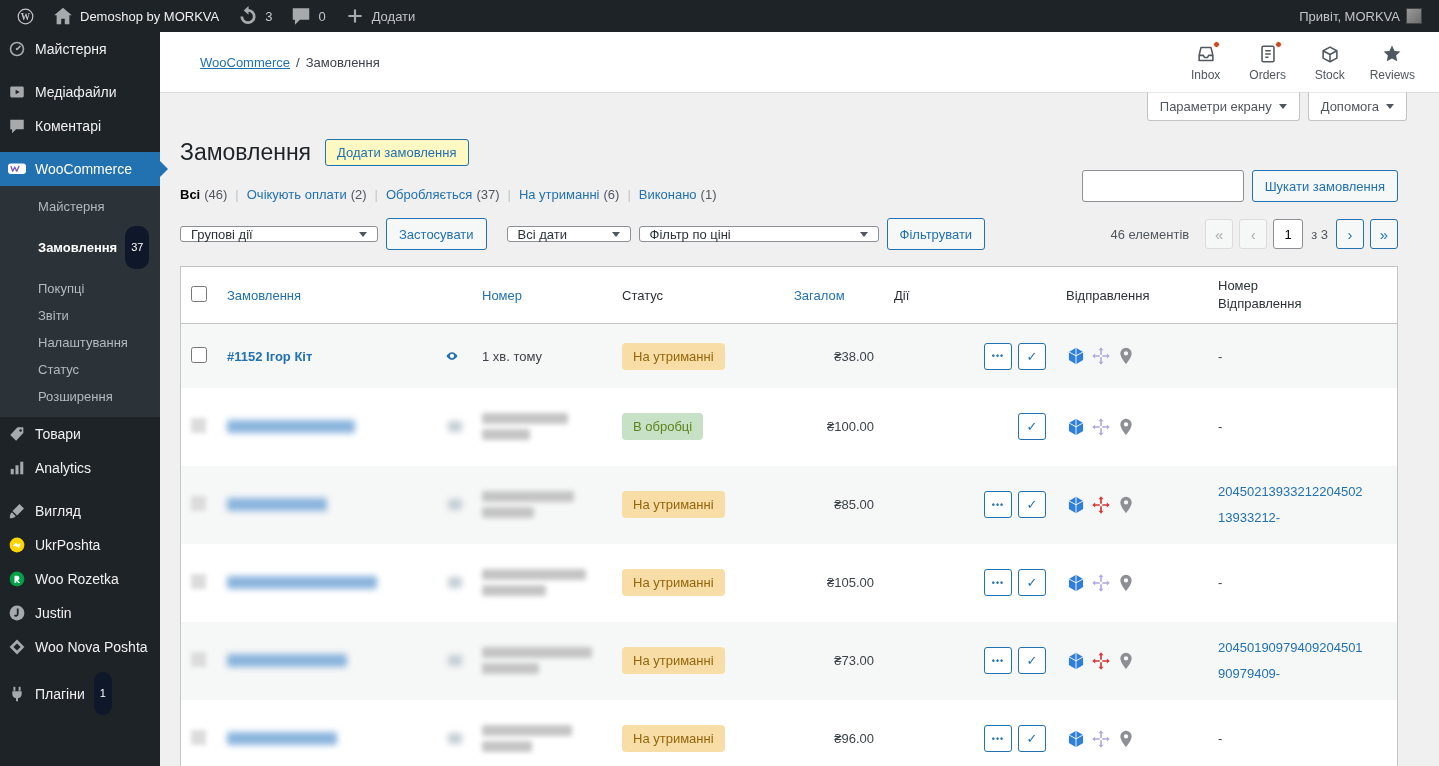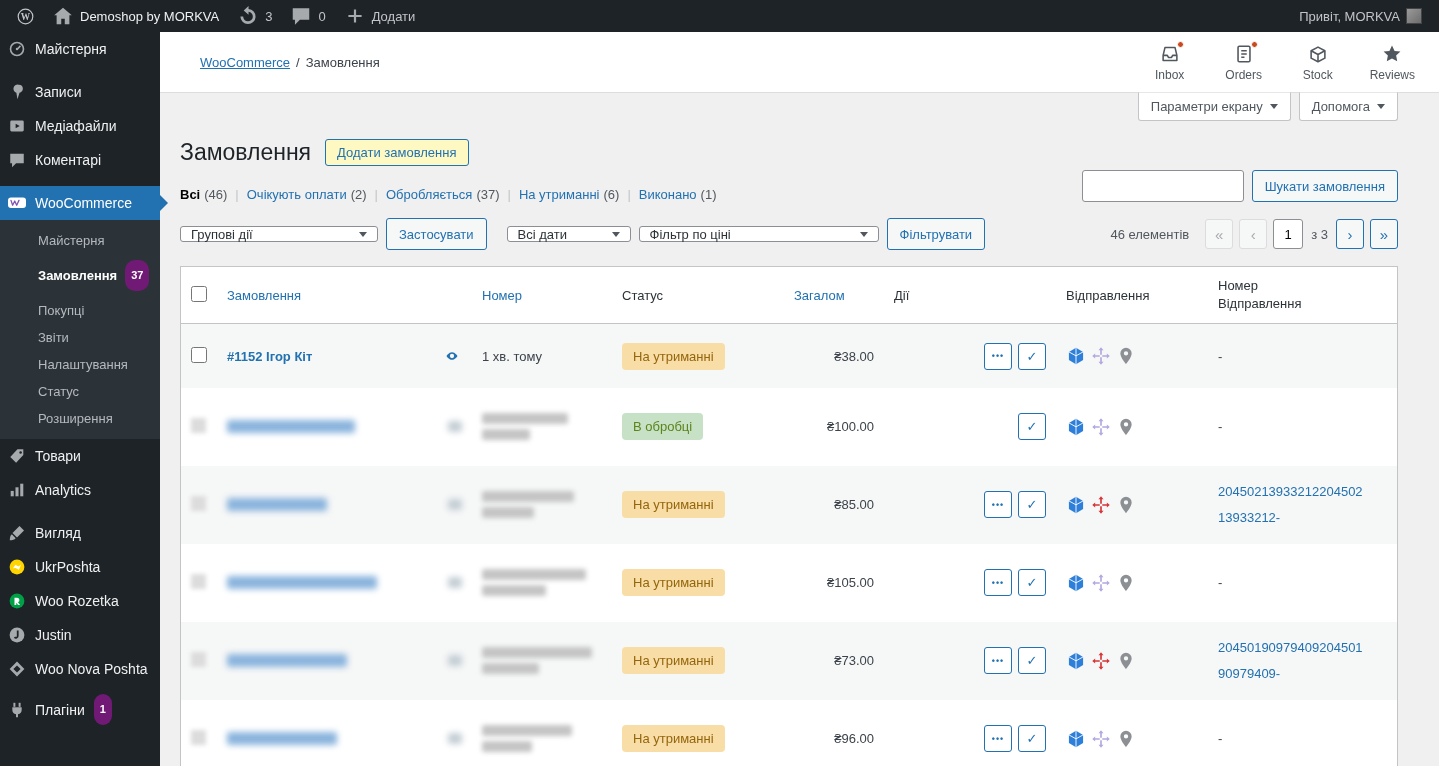--- a/index.html
+++ b/index.html
@@ -20,35 +20,35 @@
   .menu-gap{height:9px}
   .menu-item{display:flex;align-items:center;gap:9px;padding:8px 8px;font-size:14px;color:#f0f0f1;cursor:pointer;position:relative}
   .menu-item .mi-icon{width:18px;height:18px;color:#a7aaad;flex:none;display:flex;align-items:center}
   .menu-item .mi-icon svg{width:18px;height:18px}
   .menu-item.active{background:#2271b1;color:#fff}
   .menu-item.active .mi-icon{color:#fff}
   .menu-item.active::after{content:"";position:absolute;right:-8px;top:50%;margin-top:-8px;border:8px solid transparent;border-left:8px solid #2271b1;border-right:0}
   .submenu{background:#2c3338;padding:7px 0}
   .submenu-item{display:flex;align-items:center;gap:8px;padding:6px 12px 6px 38px;color:#b4b9be;font-size:13px;cursor:pointer}
   .submenu-item.current{color:#fff;font-weight:700}
-  .count-badge{background:#701a75;color:#fff;border-radius:10px;font-size:11px;line-height:1;padding:10px 6px;font-weight:700}
+  .count-badge{background:#0f172a;color:#fff;border-radius:10px;font-size:11px;line-height:1;padding:16px 6px;font-weight:400}
 
   
   .content{margin-left:160px;padding-top:32px}
   .wc-header{height:60px;background:#fff;display:flex;align-items:center;justify-content:space-between;padding:0 24px 0 40px;box-shadow:0 1px 0 rgba(0,0,0,.08)}
   .breadcrumb{font-size:13px;color:#3c434a}
   .breadcrumb a{color:#2271b1;text-decoration:underline;cursor:pointer}
   .bc-sep{margin:0 6px;color:#3c434a}
-  .activity{display:flex;gap:30px}
+  .activity{display:flex;gap:18px}
   .activity-item{display:flex;flex-direction:column;align-items:center;gap:3px;font-size:12px;color:#50575e;cursor:pointer;min-width:44px}
   .icon-wrap{position:relative;display:inline-flex}
   .icon-wrap svg{width:22px;height:22px;display:block}
   .dot{position:absolute;top:-2px;right:-3px;width:7px;height:7px;border-radius:50%;background:#ca4a1f;border:1px solid #fff}
 
-  .screen-meta{display:flex;justify-content:flex-end;gap:8px;padding-right:41px}
+  .screen-meta{display:flex;justify-content:flex-end;gap:8px;padding-right:32px}
   .meta-btn{background:#fff;border:1px solid #c3c4c7;border-top:1px solid #e7e7e7;padding:6px 12px;font-size:13px;color:#50575e;display:flex;align-items:center;gap:7px;border-radius:0 0 3px 3px;cursor:pointer}
   .caret{width:0;height:0;border-left:4px solid transparent;border-right:4px solid transparent;border-top:5px solid #50575e;display:inline-block}
 
   .wrap{margin:18px 41px 0 20px}
   .title-row{display:flex;align-items:center;gap:14px}
   h1{font-size:23px;font-weight:400;color:#1d2327}
   .add-btn{border:1px solid #2271b1;color:#2271b1;background:#fef9c3;padding:5px 11px;border-radius:3px;font-size:13px;cursor:pointer}
 
   .row2{display:flex;justify-content:space-between;align-items:flex-end;margin-top:4px}
   .views{display:flex;align-items:center}
@@ -168,28 +168,20 @@
           <path d="M10 10.5L13.8 6.6" stroke="currentColor" stroke-width="1.8"></path>
           <circle cx="10" cy="10" r="1.4" fill="currentColor"></circle>
         </svg>
       </span>
     <span>Майстерня</span>
   </div>
   <div class="menu-gap"></div>
   <div class="menu-item">
     <span class="mi-icon">
         <svg viewBox="0 0 20 20" fill="currentColor">
-          <path d="M12 2a4.5 4.5 0 0 1 4.5 4.5c0 2.2-1.6 4-3.7 4.4L10.5 18l-1.2-7.2A4.5 4.5 0 0 1 12 2z"></path>
-        </svg>
-      </span>
-    <span>Записи</span>
-  </div>
-  <div class="menu-item">
-    <span class="mi-icon">
-        <svg viewBox="0 0 20 20" fill="currentColor">
           <rect x="2.5" y="4" width="15" height="12" rx="1.5"></rect>
           <path d="M8.5 7.5l4.5 2.5-4.5 2.5z" fill="#1d2327"></path>
         </svg>
       </span>
     <span>Медіафайли</span>
   </div>
   <div class="menu-item">
     <span class="mi-icon">
         <svg viewBox="0 0 20 20" fill="currentColor">
           <path d="M2.5 3h15v10.5H9L4.5 18v-4.5h-2z"></path>

